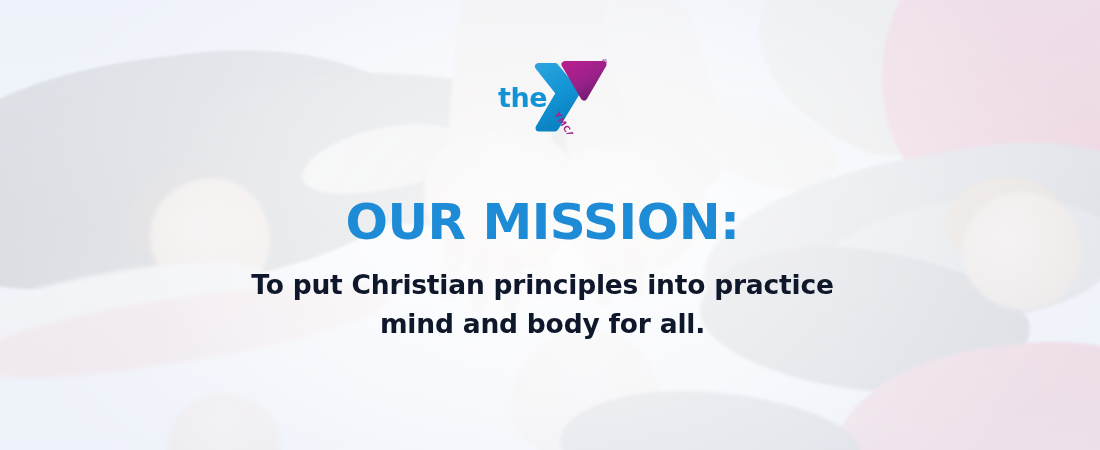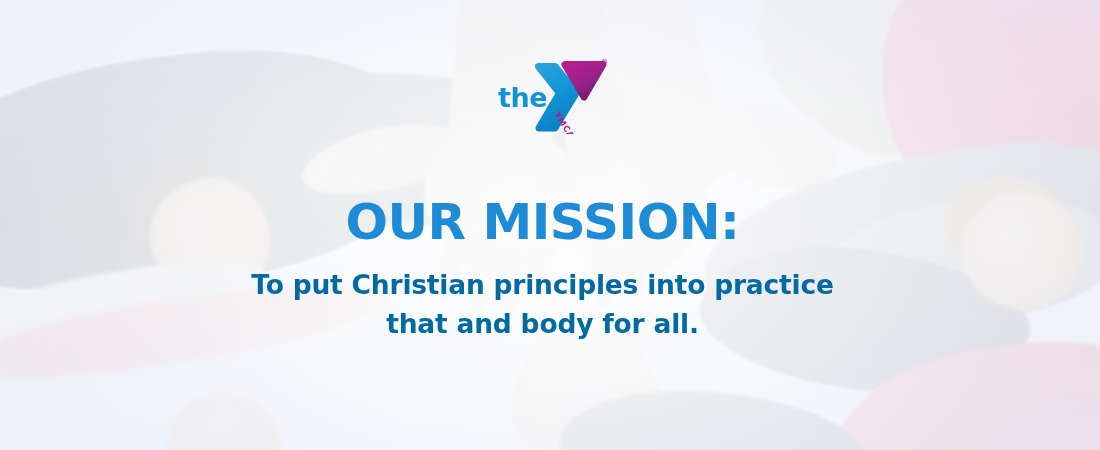--- a/index.html
+++ b/index.html
@@ -271,21 +271,21 @@
     letter-spacing: -0.5px;
     color: #1e8bd6;
     line-height: 1.06;
     margin: 0;
   }
   .mission-body {
     margin: 16px 0 0 0;
     font-family: "DejaVu Sans", sans-serif;
     font-size: 26.5px;
     font-weight: 700;
-    color: #0369a1;
+    color: #0f172a;
     line-height: 1.48;
     letter-spacing: -0.2px;
   }
   .mission-body .line { display: block; }
 </style>
 </head>
 <body>
 
 <div id="banner">
 
@@ -360,17 +360,17 @@
       <text x="57" y="62" font-family="'DejaVu Sans', sans-serif" font-size="8.5" font-weight="700" fill="#a5228c" letter-spacing="0.6" transform="rotate(58 57 62)">YMCA</text>
 
       <text x="104" y="12" font-family="'DejaVu Sans', sans-serif" font-size="7" fill="#9a2189">®</text>
     </svg>
   </div>
 
   <div class="mission">
     <h1 class="mission-title">OUR MISSION:</h1>
     <p class="mission-body">
       <span class="line">To put Christian principles into practice</span>
-      <span class="line">that and body for all.</span>
+      <span class="line">mind and body for all.</span>
     </p>
   </div>
 
 </div>
 
 </body></html>

